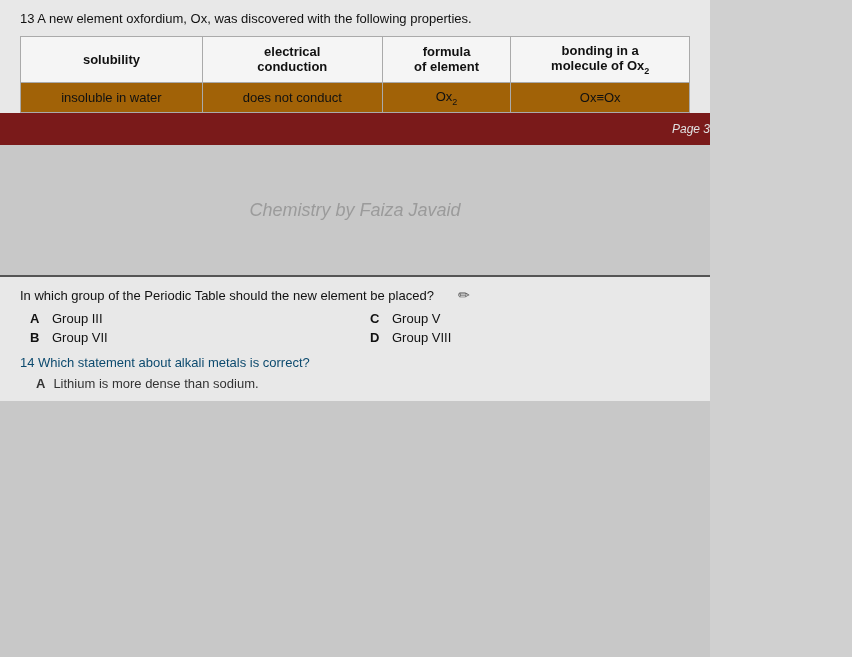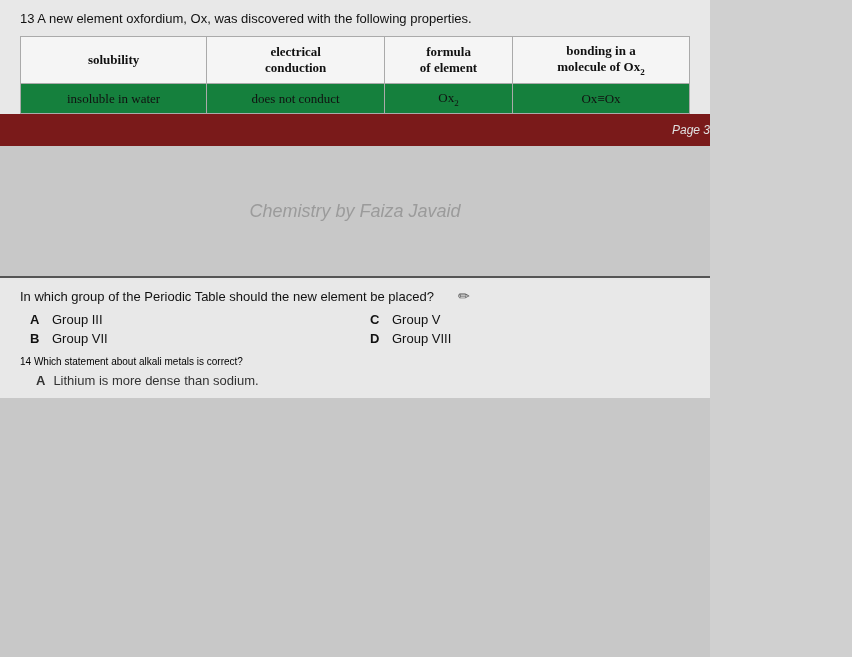--- a/index.html
+++ b/index.html
@@ -31,23 +31,22 @@
       color: #111;
       margin-bottom: 8px;
       line-height: 1.4;
     }
 
     
     .properties-table {
       width: 100%;
       border-collapse: collapse;
       border: 1px solid #aaa;
-      background: #15803d;
-      font-size: 13px;
-      font-family: Liberation Serif, serif;
+      background: #a16207;
+      font-size: 13px;
     }
 
     .properties-table th, .properties-table td {
       border: 1px solid #aaa;
       padding: 6px 10px;
       text-align: center;
       vertical-align: middle;
     }
 
     .properties-table th {
@@ -135,22 +134,22 @@
       font-size: 13px;
       color: #111;
     }
 
     .option-letter {
       font-weight: bold;
       min-width: 14px;
     }
 
     .question-14 {
-      font-size: 10px;
-      color: #000000;
+      font-size: 13px;
+      color: #0c4a6e;
       margin-bottom: 6px;
       font-weight: normal;
     }
 
     .question-14-sub {
       font-size: 13px;
       color: #333;
       padding-left: 16px;
       display: flex;
       gap: 8px;

